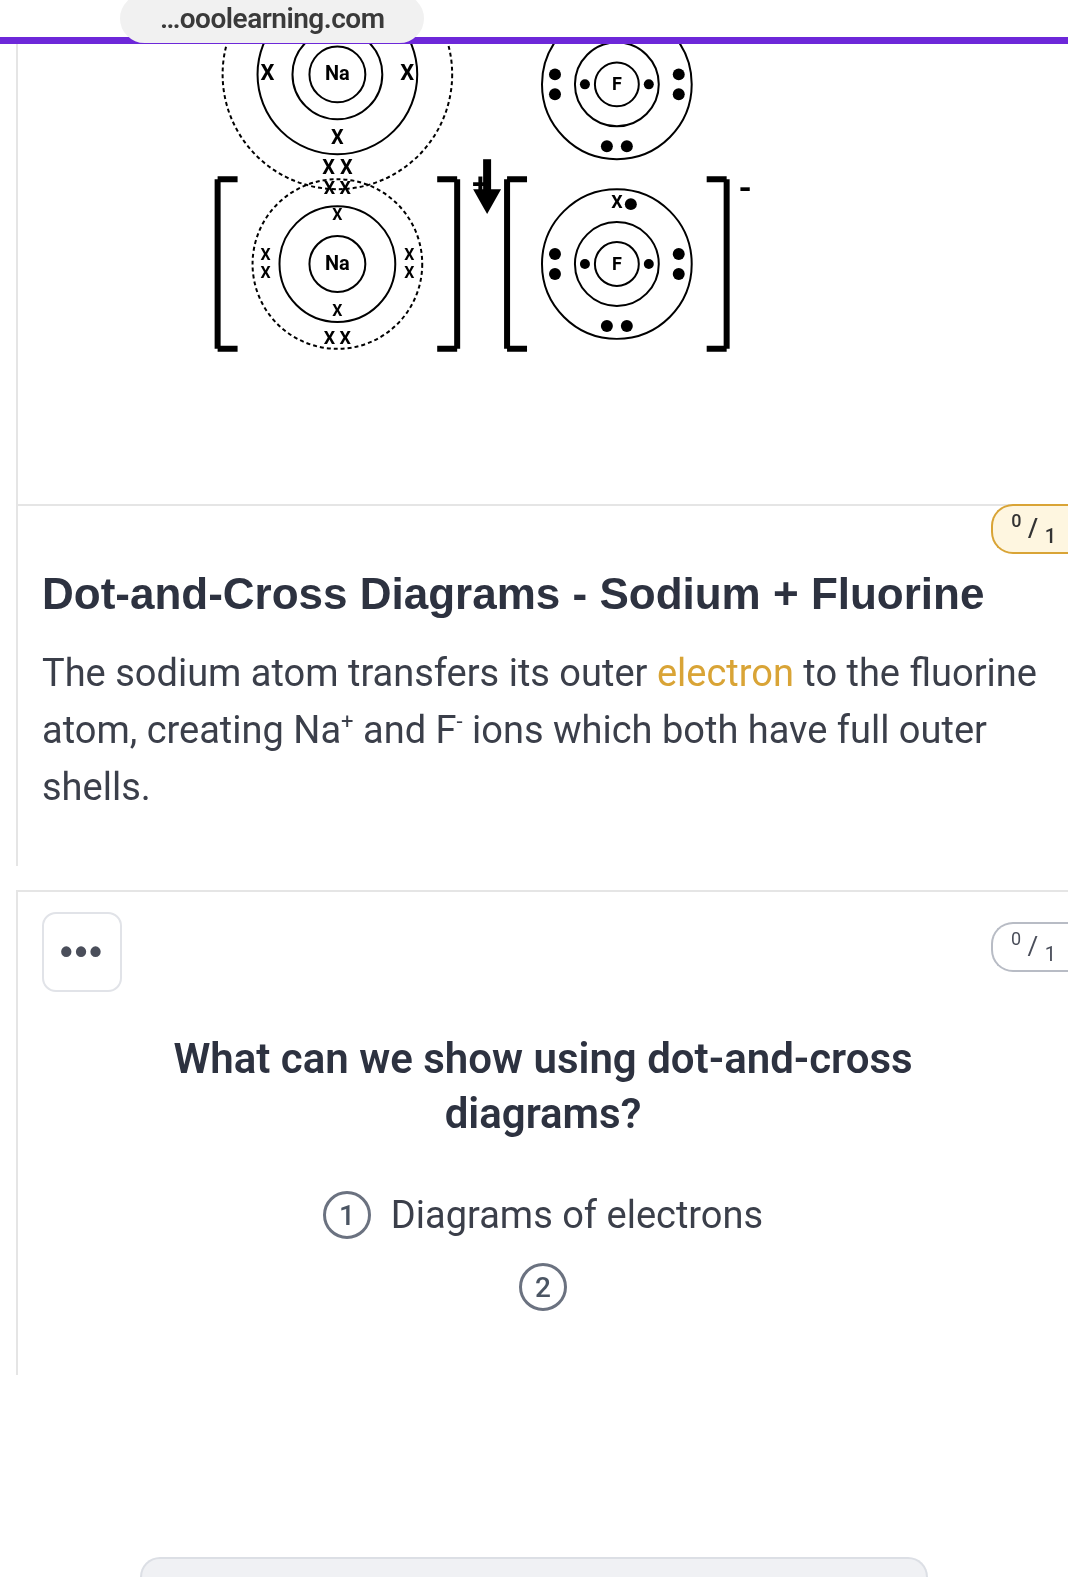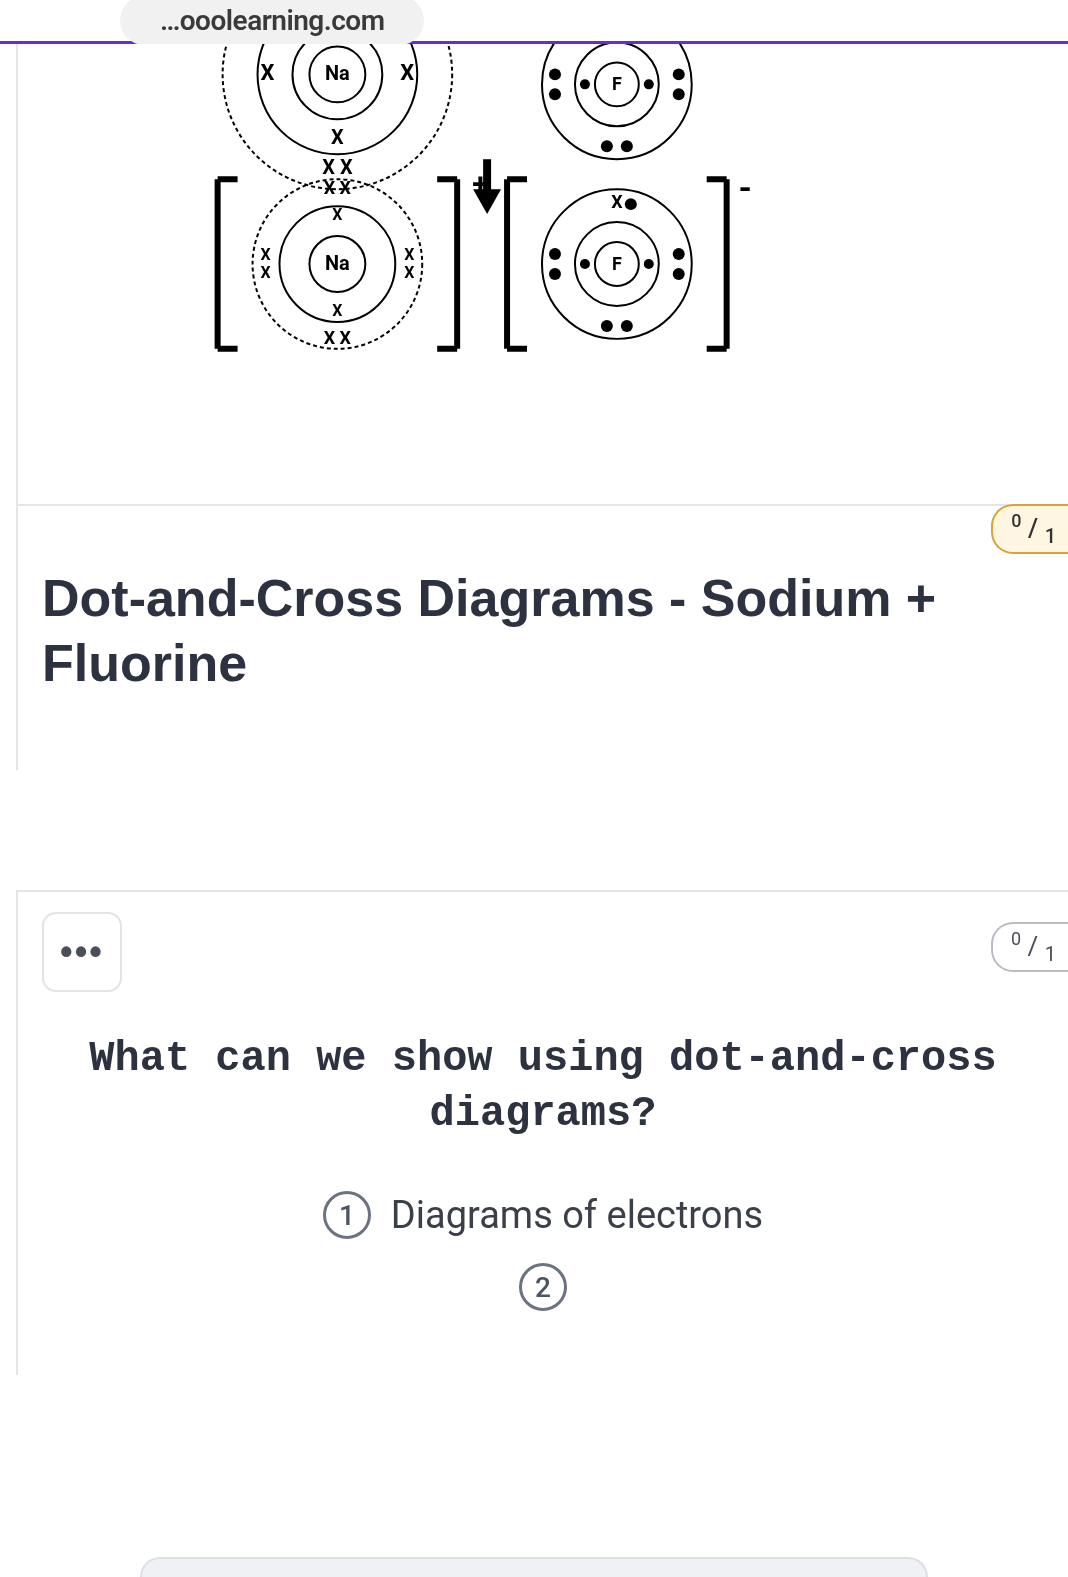--- a/index.html
+++ b/index.html
@@ -9,21 +9,21 @@
     width: 1068px;
     height: 1577px;
     overflow: hidden;
     position: relative;
   }
   .browser-bar {
     position: absolute;
     top: 0; left: 0; right: 0;
     height: 44px;
     background: #fff;
-    border-bottom: 3px solid #6d28d9;
+    border-bottom: 7px solid #6d28d9;
     display: flex;
     align-items: center;
     padding: 8px 20px;
   }
   .url-pill {
     margin-left: 100px;
     background: #f1f1f1;
     border-radius: 30px;
     padding: 8px 40px;
     font-size: 28px;
@@ -62,21 +62,21 @@
     border-right: none;
     border-radius: 22px 0 0 22px;
     padding: 4px 14px 4px 18px;
     font-size: 26px;
     color: #333;
     font-weight: 500;
   }
   .score-badge sup { font-size: 18px; vertical-align: super; }
   .score-badge sub { font-size: 20px; vertical-align: sub; }
   .card-title {
-    font-size: 52px;
+    font-size: 44px;
     font-weight: 600;
     color: #2d3240;
     line-height: 1.25;
     margin-bottom: 24px;
     font-family: -apple-system, "Segoe UI", sans-serif;
   }
   .card-body {
     font-size: 38px;
     color: #3b3f4a;
     line-height: 1.5;
@@ -122,21 +122,20 @@
   }
   .score-badge-2 sup { font-size: 18px; vertical-align: super; }
   .score-badge-2 sub { font-size: 20px; vertical-align: sub; }
   .question-title {
     font-size: 42px;
     font-weight: 600;
     color: #2d3240;
     text-align: center;
     margin: 40px 40px 50px 40px;
     line-height: 1.3;
-    font-family: Liberation Mono, monospace;
   }
   .answer-row {
     display: flex;
     align-items: center;
     justify-content: center;
     gap: 20px;
     margin: 24px 0;
     font-size: 38px;
     color: #3b3f4a;
   }
@@ -257,20 +256,23 @@
         <circle cx="32" cy="0" r="5"></circle>
     </g>
   </svg>
 </div>
 
 <div class="info-card">
   <div class="score-badge">
     <sup>0</sup><span> / </span><sub>1</sub>
   </div>
   <h2 class="card-title">Dot-and-Cross Diagrams - Sodium + Fluorine</h2>
+  <p class="card-body">
+    <span>The sodium atom transfers its outer </span><span class="highlight">electron</span><span> to the fluorine atom, creating Na</span><sup>+</sup><span> and F</span><sup>-</sup><span> ions which both have full outer shells.</span>
+  </p>
 </div>
 
 <div class="question-card">
   <button class="more-button">•••</button>
   <div class="score-badge-2">
     <sup>0</sup><span> / </span><sub>1</sub>
   </div>
   <h3 class="question-title">What can we show using dot-and-cross diagrams?</h3>
 
   <div class="answer-row">

